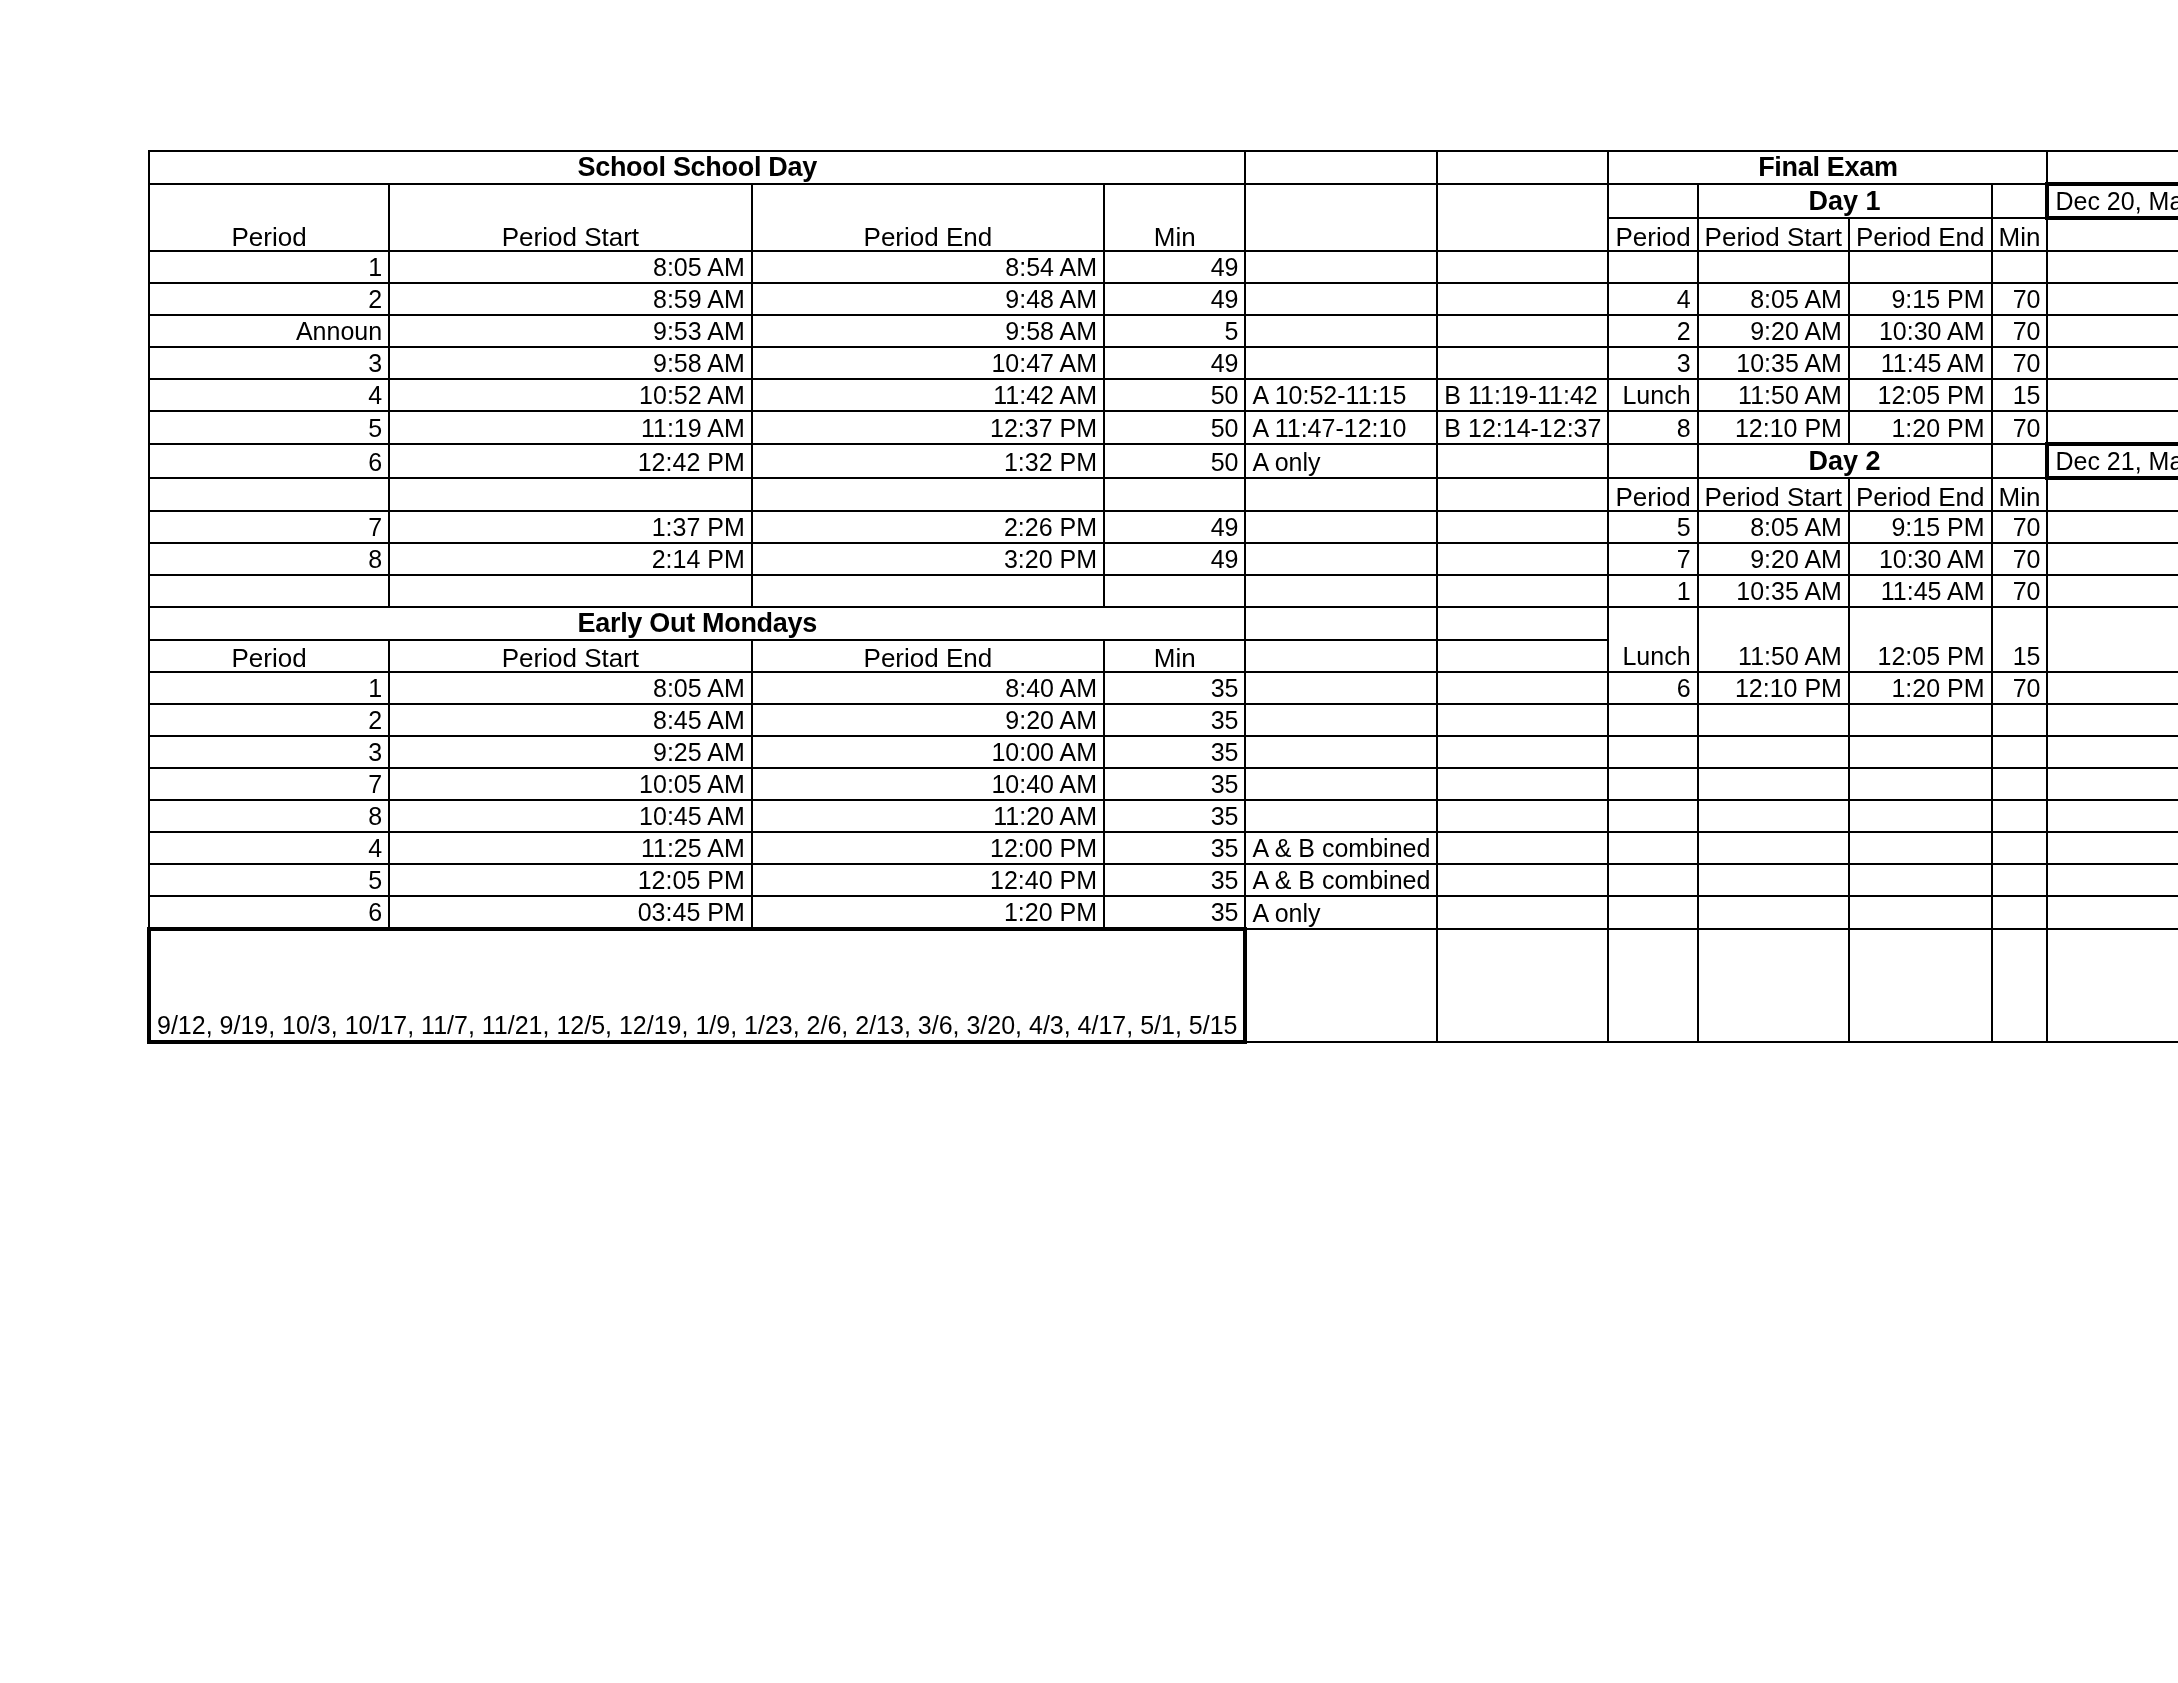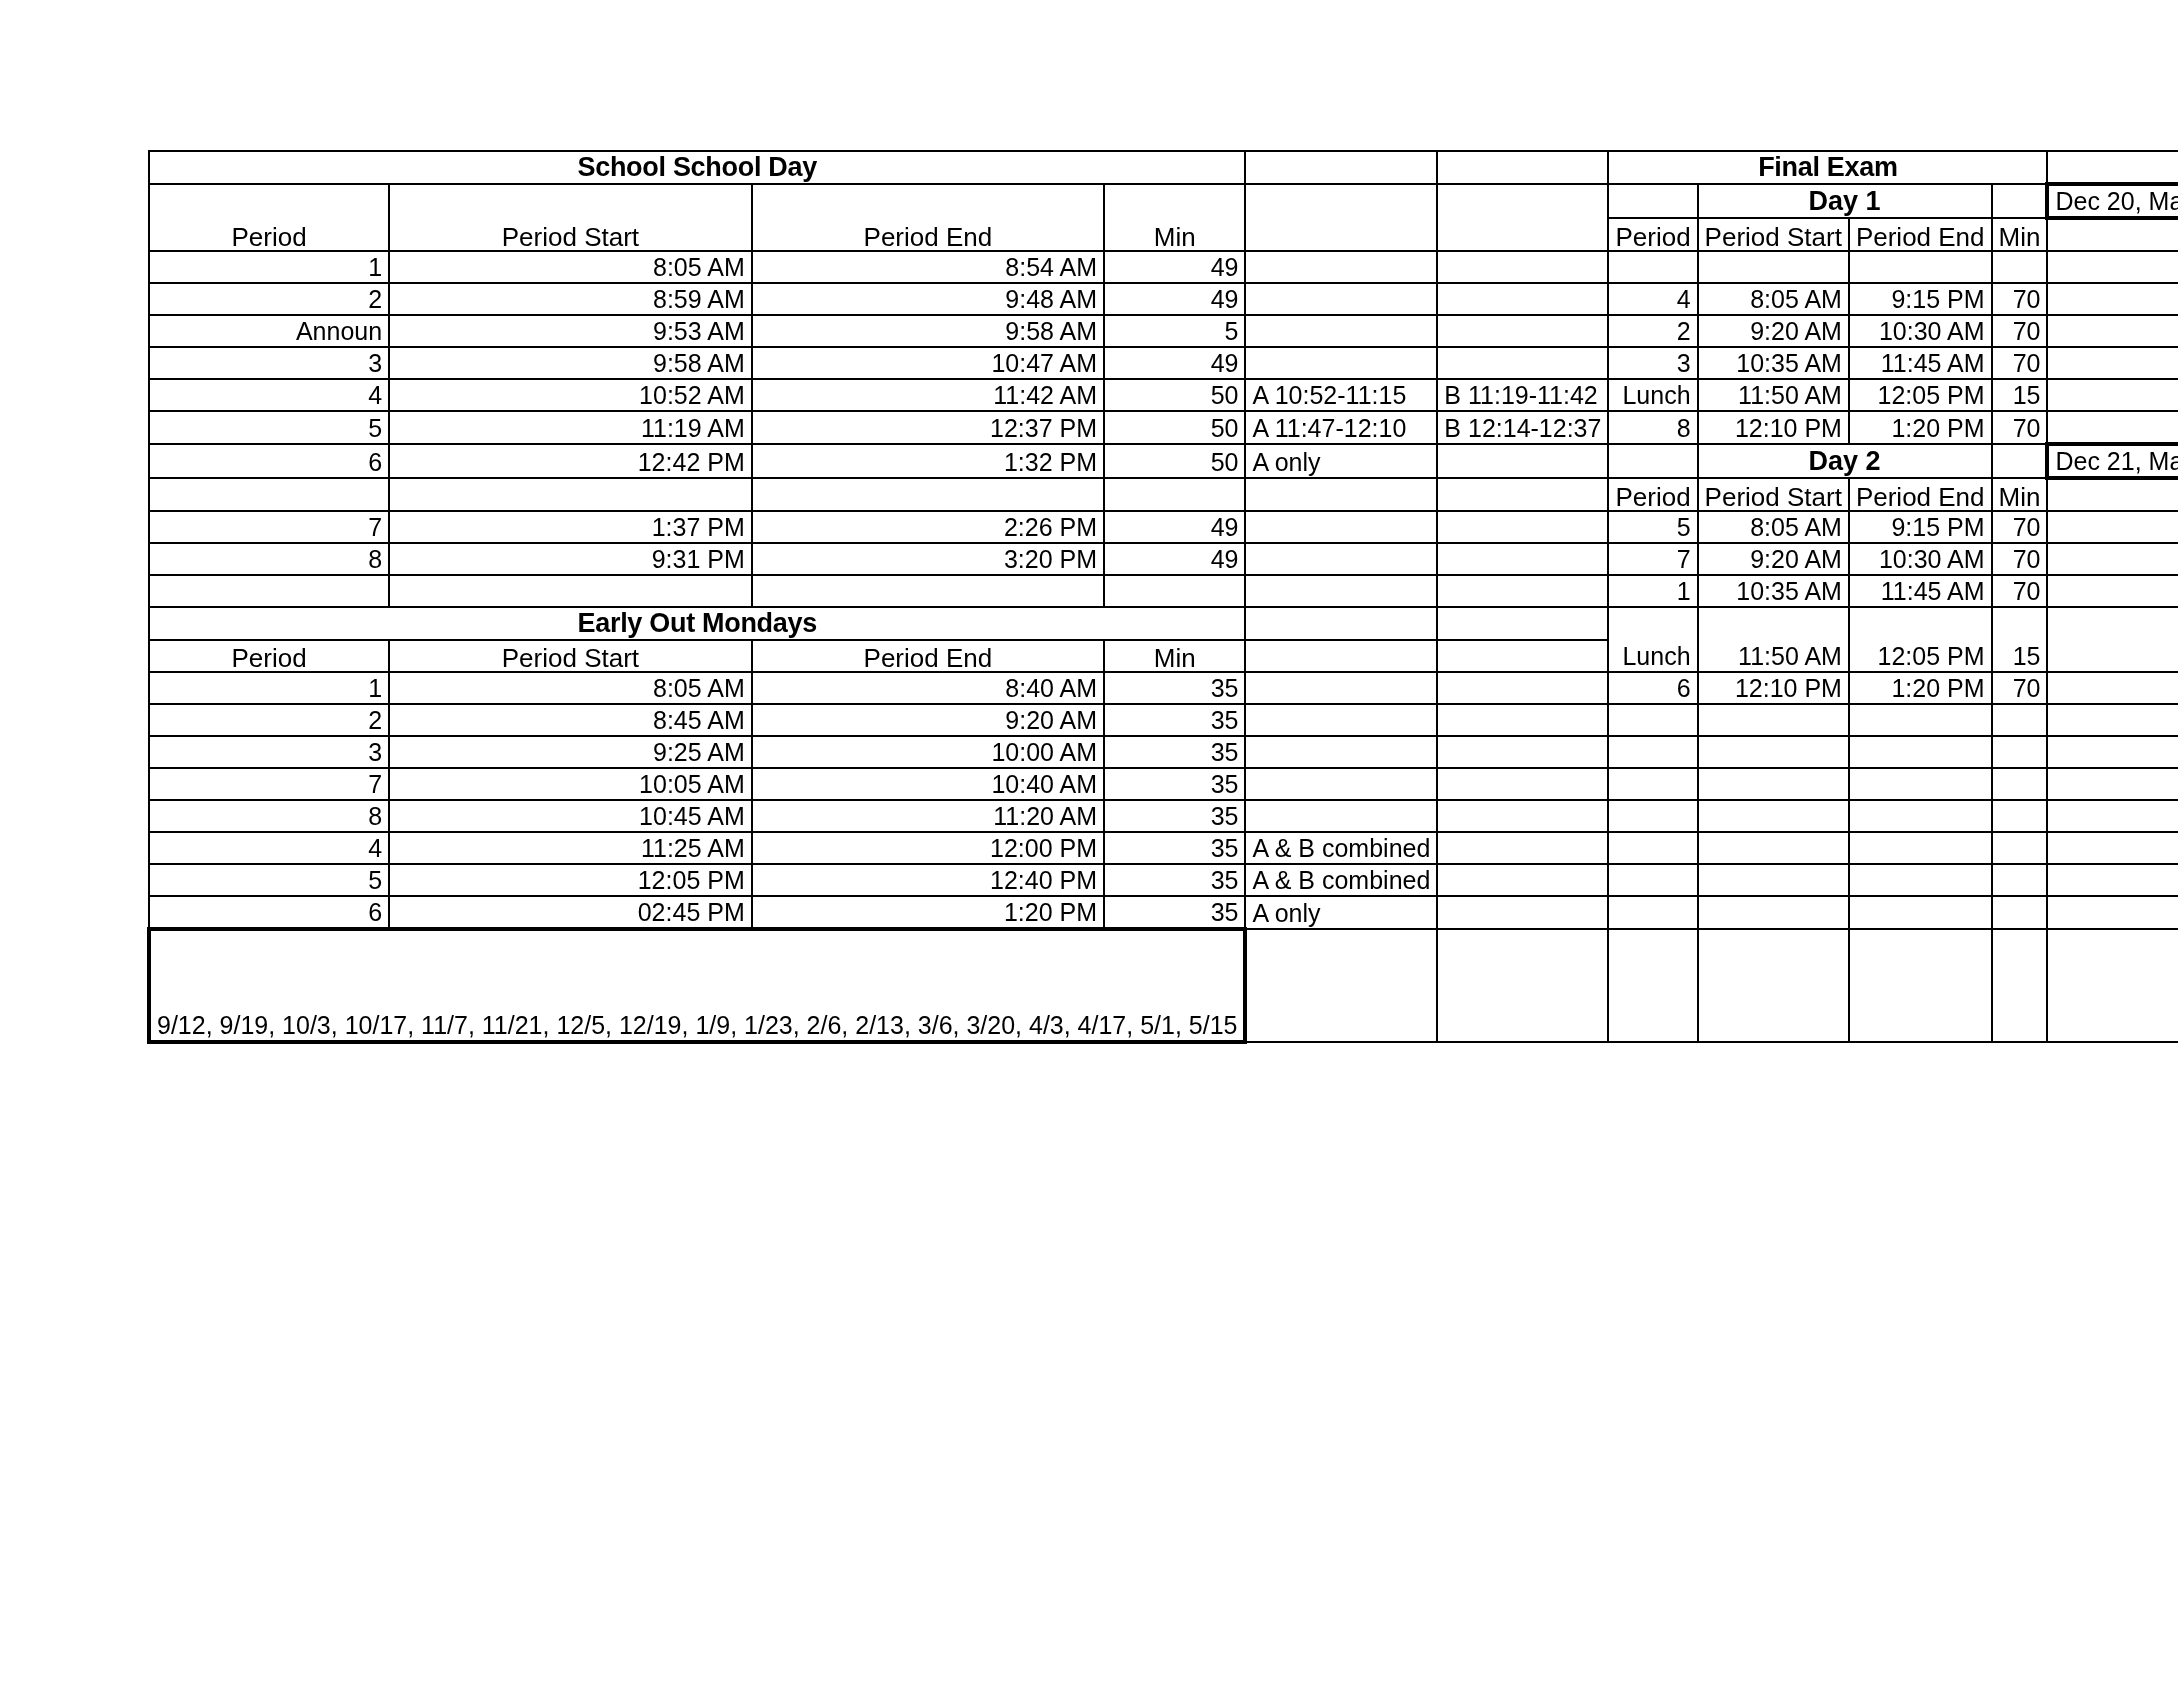--- a/index.html
+++ b/index.html
@@ -257,21 +257,21 @@
     <td class="note"></td>
     <td class="num">5</td>
     <td class="num">8:05 AM</td>
     <td class="num">9:15 PM</td>
     <td class="num">70</td>
     <td></td>
   </tr>
 
   <tr>
     <td class="num">8</td>
-    <td class="num">9:31 PM</td>
+    <td class="num">2:14 PM</td>
     <td class="num">3:20 PM</td>
     <td class="num">49</td>
     <td class="note"></td>
     <td class="note"></td>
     <td class="num">7</td>
     <td class="num">9:20 AM</td>
     <td class="num">10:30 AM</td>
     <td class="num">70</td>
     <td></td>
   </tr>
@@ -397,21 +397,21 @@
     <td class="note">A &amp; B combined</td>
     <td></td>
     <td></td>
     <td></td>
     <td></td>
     <td></td>
     <td></td>
   </tr>
   <tr>
     <td class="num">6</td>
-    <td class="num">02:45 PM</td>
+    <td class="num">03:45 PM</td>
     <td class="num">1:20 PM</td>
     <td class="num">35</td>
     <td class="note">A only</td>
     <td></td>
     <td></td>
     <td></td>
     <td></td>
     <td></td>
     <td></td>
   </tr>

